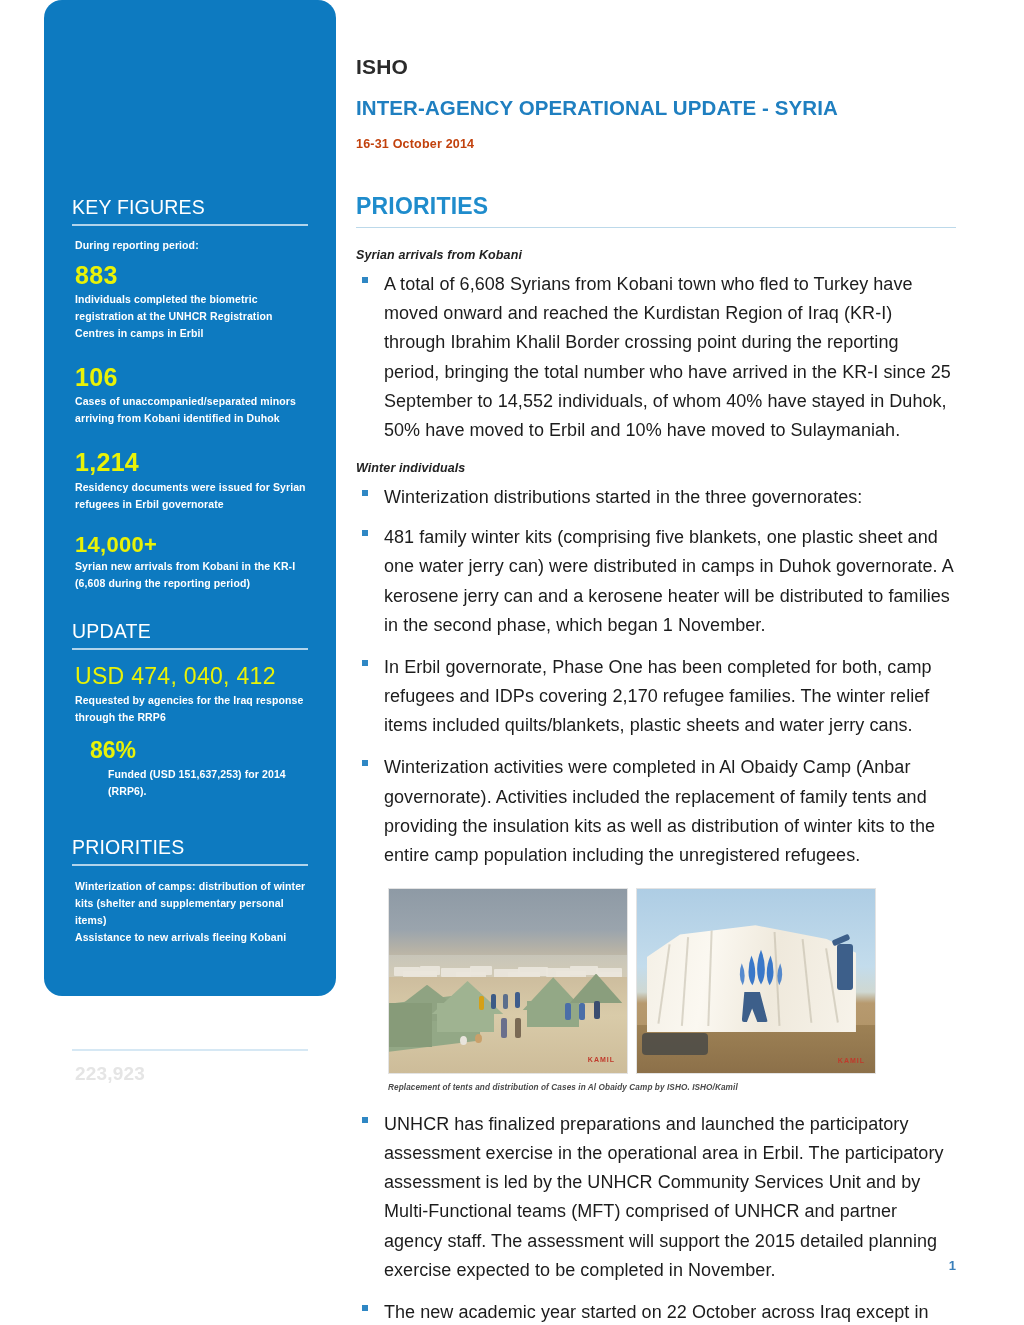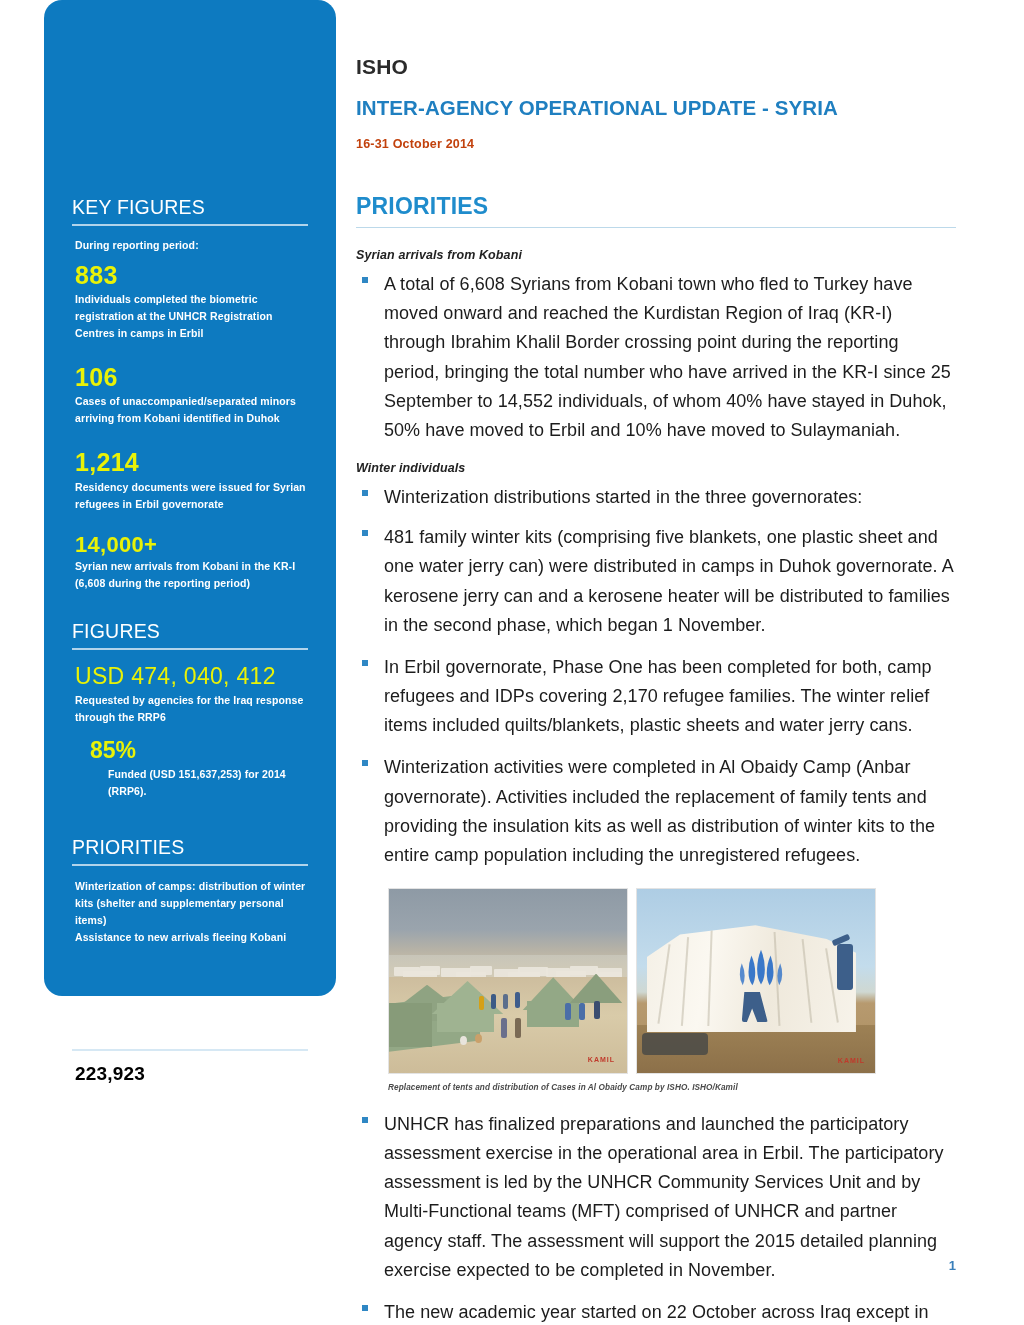--- a/index.html
+++ b/index.html
@@ -55,21 +55,21 @@
   .pct{
     color:#e9f207;font-size:23px;font-weight:bold;
     line-height:1.3;display:block;
   }
   .indent{margin-left:18px;}
   .prio-line{
     color:#ffffff;font-size:10.5px;font-weight:bold;
     line-height:1.62;margin:0 0 0 3px;letter-spacing:.1px;
   }
   .poc-num{
-    color:#000000;font-size:19px;font-weight:bold;letter-spacing:.2px;
+    color:#e5e5e5;font-size:19px;font-weight:bold;letter-spacing:.2px;
   }
   .poc-label{
     color:#ffffff;font-size:11px;font-weight:bold;letter-spacing:.1px;
   }
 
   
   .main{
     position:absolute;left:356px;top:0;width:600px;height:1325px;
   }
   .doc-country{
@@ -205,30 +205,30 @@
     <div class="figure" style="margin-top:20px">
       <span class="fig-num">1,214</span>
       <span class="fig-desc">Residency documents were issued for Syrian refugees in Erbil governorate</span>
     </div>
 
     <div class="figure" style="margin-top:18px">
       <span class="fig-num small">14,000+</span>
       <span class="fig-desc">Syrian new arrivals from Kobani in the KR-I (6,608 during the reporting period)</span>
     </div>
 
-    <h2 class="sb-head" style="margin-top:28px">FIGURES</h2>
+    <h2 class="sb-head" style="margin-top:28px">UPDATE</h2>
     <div class="sb-rule"></div>
 
     <div class="figure" style="margin-bottom:0">
       <span class="funding-num">USD 474, 040, 412</span>
       <span class="fig-desc">Requested by agencies for the Iraq response through the RRP6</span>
     </div>
 
     <div class="figure indent" style="margin-top:10px">
-      <span class="pct">85%</span>
+      <span class="pct">86%</span>
       <span class="fig-desc indent">Funded (USD 151,637,253) for 2014 (RRP6).</span>
     </div>
 
     <h2 class="sb-head" style="margin-top:36px">PRIORITIES</h2>
     <div class="sb-rule"></div>
 
     <p class="prio-line">Winterization of camps: distribution of winter kits (shelter and supplementary personal items)</p>
     <p class="prio-line">Assistance to new arrivals fleeing Kobani</p>
 
     <h2 class="sb-head" style="margin-top:52px">POPULATION OF CONCERN</h2>

